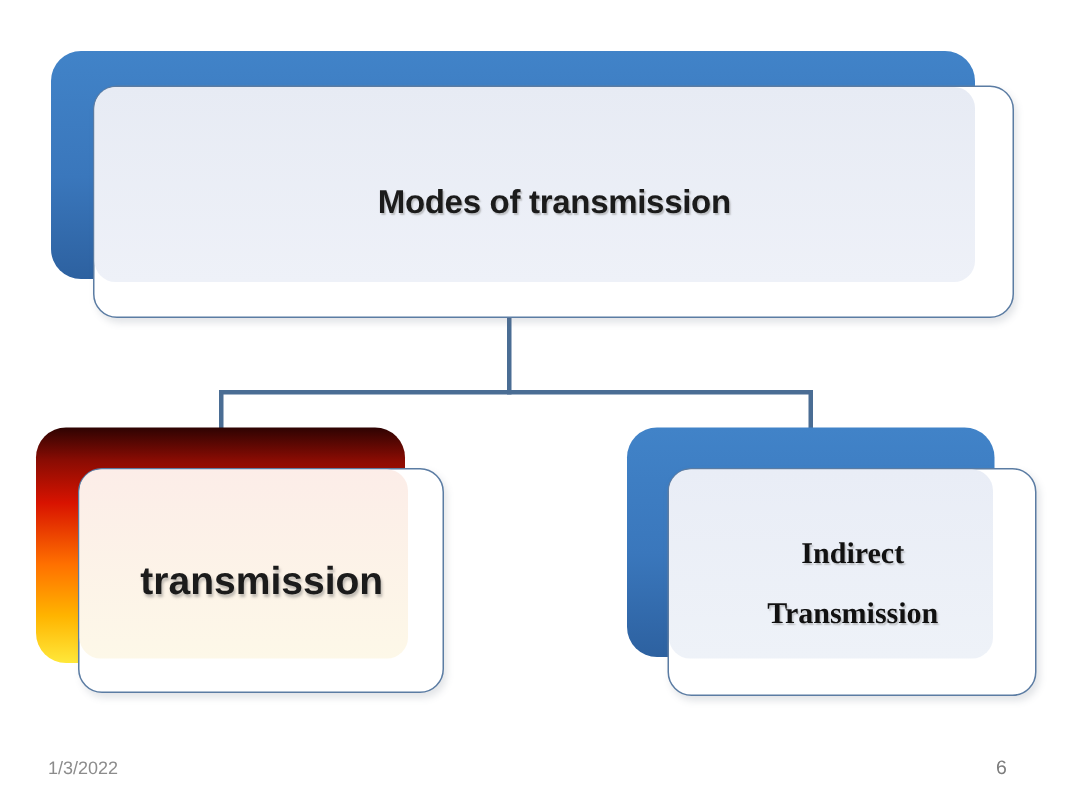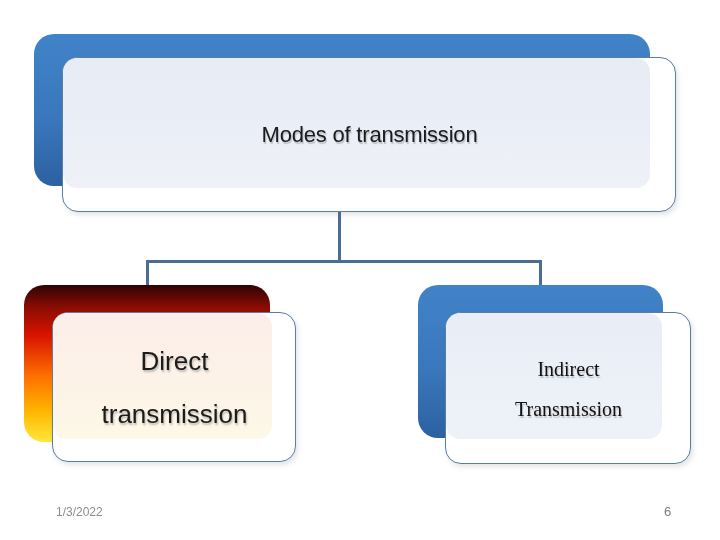--- a/index.html
+++ b/index.html
@@ -14,21 +14,21 @@
   .c-drop-left{left:146px;top:260px;width:3px;height:29px;}
   .c-drop-right{left:539px;top:260px;width:3px;height:29px;}
 
   
   .back,.front,.panel,.label{position:absolute;box-sizing:border-box;}
   .back{border-radius:20px;}
   .front{background:#ffffff;border:1px solid #5b7ca3;border-radius:16px;
          box-shadow:2px 3px 5px rgba(100,110,130,0.18);}
   .panel{border-radius:14px;}
   .label{display:flex;flex-direction:column;align-items:center;justify-content:center;
-         color:#1b1b1b;font-weight:normal;text-align:center;}
+         color:#1b1b1b;font-weight:bold;text-align:center;}
 
   
   .back-root{left:34px;top:34px;width:616px;height:152px;
     background:linear-gradient(180deg,#4183c8 0%,#3a77bc 55%,#2d61a0 100%);}
   .front-root{left:62px;top:57px;width:614px;height:155px;}
   .panel-root{left:63px;top:58px;width:587px;height:130px;
     background:linear-gradient(180deg,#e7ebf4 0%,#eef1f8 100%);}
   .label-root{left:62px;top:57px;width:615px;height:156px;
     font-size:22px;letter-spacing:-0.2px;
     text-shadow:1px 1.5px 1px rgba(130,130,130,0.45);}
@@ -47,21 +47,21 @@
   .back-indirect{left:418px;top:285px;width:245px;height:153px;
     background:linear-gradient(180deg,#4183c8 0%,#3a77bc 55%,#2d61a0 100%);}
   .front-indirect{left:445px;top:312px;width:246px;height:152px;}
   .panel-indirect{left:446px;top:313px;width:216px;height:126px;
     background:linear-gradient(180deg,#e9edf6 0%,#eef2f8 100%);}
   .label-indirect{left:445px;top:312px;width:247px;height:153px;
     font-family:"Liberation Serif",serif;font-size:20px;line-height:40px;color:#111111;
     text-shadow:1px 1.5px 1px rgba(110,110,110,0.35);}
 
   
-  .slide-date{position:absolute;left:56px;top:505px;font-size:12px;color:#8c8c8c;}
+  .slide-date{position:absolute;left:32px;top:505px;font-size:12px;color:#8c8c8c;}
   .slide-page{position:absolute;left:664px;top:504px;font-size:13px;color:#7d7d7d;}
 </style>
 </head>
 <body>
 
 <div class="slide">
 
   <div class="connector c-stem"></div>
   <div class="connector c-hbar"></div>
   <div class="connector c-drop-left"></div>
@@ -72,21 +72,20 @@
     <div class="front front-root"></div>
     <div class="panel panel-root"></div>
     <div class="label label-root">Modes of transmission</div>
   </div>
 
   <div>
     <div class="back back-direct"></div>
     <div class="front front-direct"></div>
     <div class="panel panel-direct"></div>
     <div class="label label-direct">
-      <span>Direct</span>
       <span>transmission</span>
     </div>
   </div>
 
   <div>
     <div class="back back-indirect"></div>
     <div class="front front-indirect"></div>
     <div class="panel panel-indirect"></div>
     <div class="label label-indirect">
       <span>Indirect</span>

